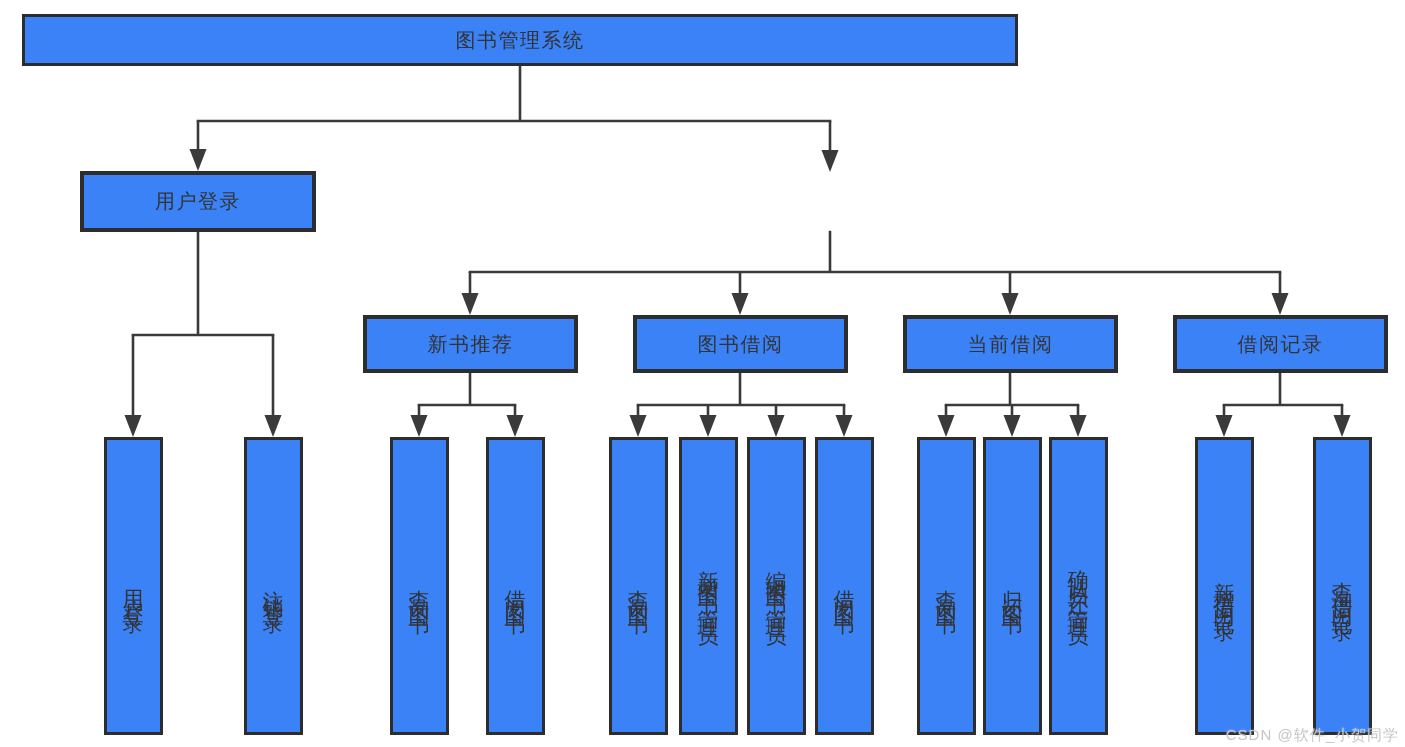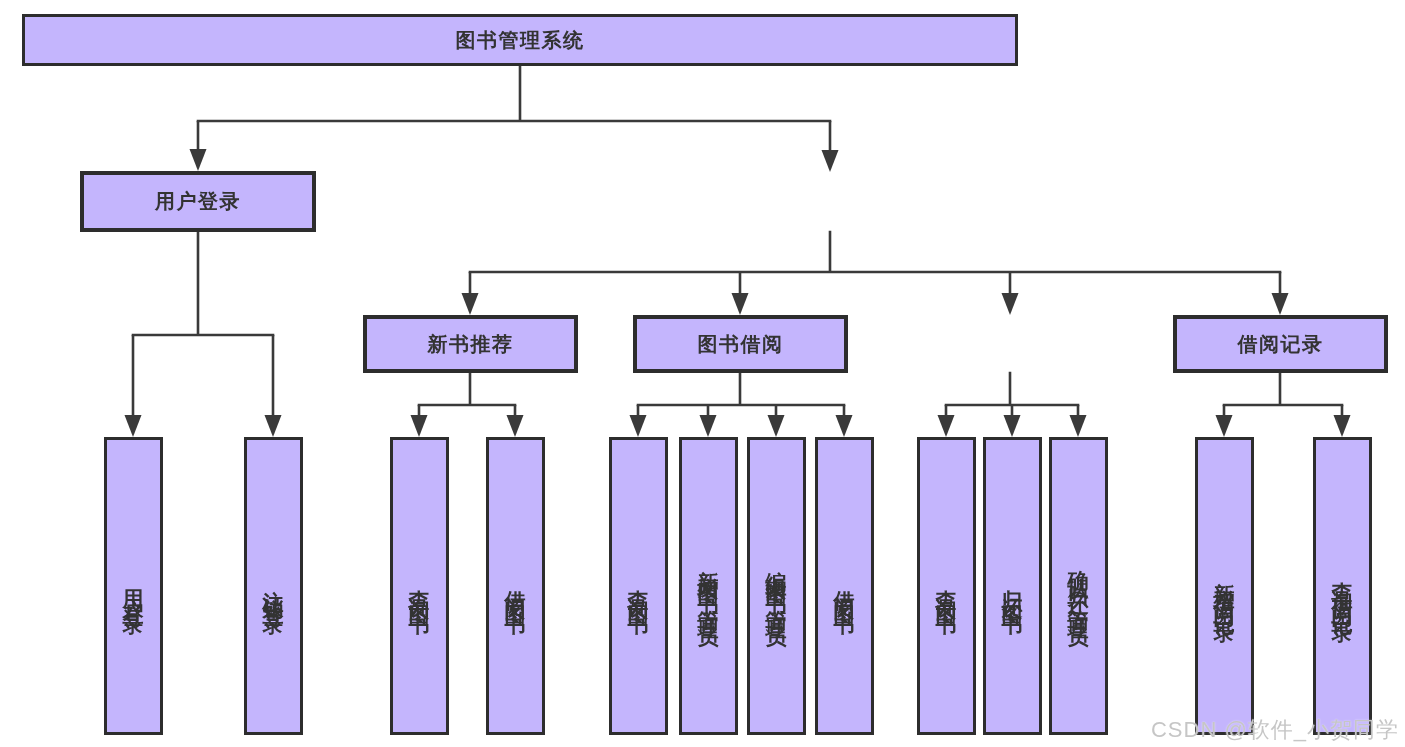--- a/index.html
+++ b/index.html
@@ -13,24 +13,24 @@
   .canvas{
     position:relative;width:1405px;height:747px;overflow:hidden;
     background:var(--bg-color);
     font-family:"Liberation Sans","DejaVu Sans",sans-serif;
     color:var(--text-color);
   }
   #wires{position:absolute;left:0;top:0;z-index:1;color:var(--line-color);}
   #wires path,#wires line{stroke:currentColor;stroke-width:2.6;fill:none;}
   #wires polygon{fill:currentColor;stroke:none;}
   .box{
-    position:absolute;z-index:2;box-sizing:border-box;background:#c4b5fd;
+    position:absolute;z-index:2;box-sizing:border-box;background:#3b82f6;
     border:3px solid var(--border-color);
     display:flex;align-items:center;justify-content:center;
-    text-align:center;white-space:nowrap;font-weight:bold;
+    text-align:center;white-space:nowrap;
   }
   .box.mid{border-width:4px;}
   .h{font-size:20px;letter-spacing:1.5px;}
   .v{
     writing-mode:vertical-rl;text-orientation:mixed;
     font-size:21px;letter-spacing:8px;line-height:1;
     padding-top:6px;
   }
   
   #n-root{left:22px;top:14px;width:996px;height:52px;}
@@ -41,21 +41,21 @@
   #n-cb{left:903px;top:315px;width:215px;height:58px;}
   #n-br{left:1173px;top:315px;width:215px;height:58px;}
   .leaf{top:437px;width:59px;height:298px;}
   #lf-u0{left:104px;} #lf-u1{left:244px;}
   #lf-n0{left:390px;} #lf-n1{left:486px;}
   #lf-b0{left:609px;} #lf-b1{left:679px;} #lf-b2{left:747px;} #lf-b3{left:815px;}
   #lf-c0{left:917px;} #lf-c1{left:983px;} #lf-c2{left:1049px;}
   #lf-r0{left:1195px;} #lf-r1{left:1313px;}
   .watermark{
     position:absolute;right:6px;bottom:2px;z-index:3;
-    font-size:22px;letter-spacing:1px;color:var(--watermark-color);
+    font-size:15px;letter-spacing:1px;color:var(--watermark-color);
     text-shadow:0 0 2px rgba(255,255,255,.6);
   }
 </style>
 </head>
 <body>
 
 <div class="canvas">
 
   <svg id="wires" width="1405" height="747" viewBox="0 0 1405 747">
     <g id="trunks" stroke-linecap="square">
@@ -108,20 +108,21 @@
         <polygon points="1333.5,415 1350.5,415 1342,437"></polygon>
       </g>
   </svg>
 
   <div class="box h" id="n-root">图书管理系统</div>
 
   <div class="box h mid" id="n-user">用户登录</div>
 
   <div class="box h mid" id="n-nb">新书推荐</div>
   <div class="box h mid" id="n-bb">图书借阅</div>
+  <div class="box h mid" id="n-cb">当前借阅</div>
   <div class="box h mid" id="n-br">借阅记录</div>
 
   <div class="box v leaf" id="lf-u0">用户登录</div>
   <div class="box v leaf" id="lf-u1">注销登录</div>
 
   <div class="box v leaf" id="lf-n0">查询图书</div>
   <div class="box v leaf" id="lf-n1">借阅图书</div>
 
   <div class="box v leaf" id="lf-b0">查询图书</div>
   <div class="box v leaf" id="lf-b1">新增图书（管理员）</div>

